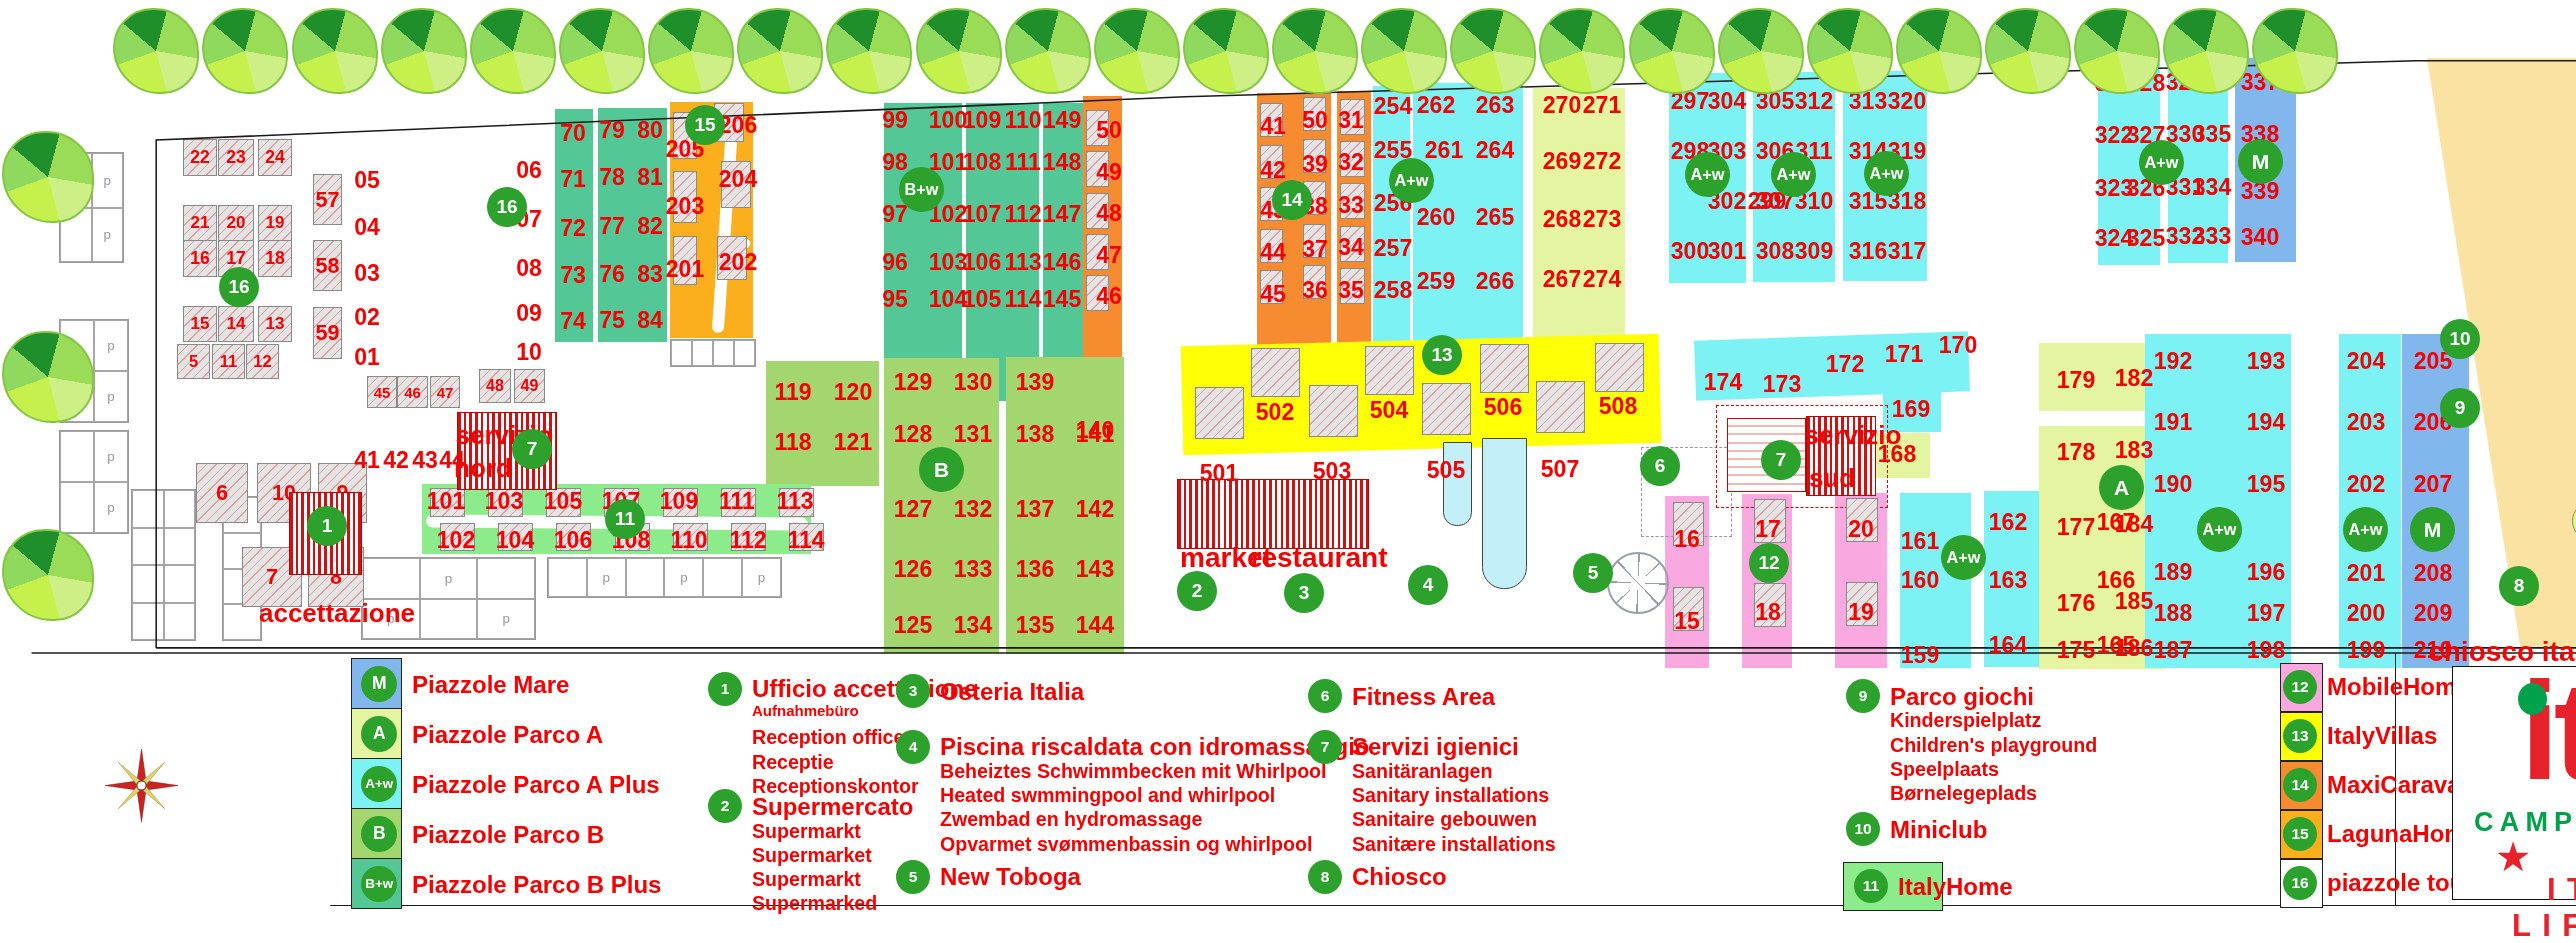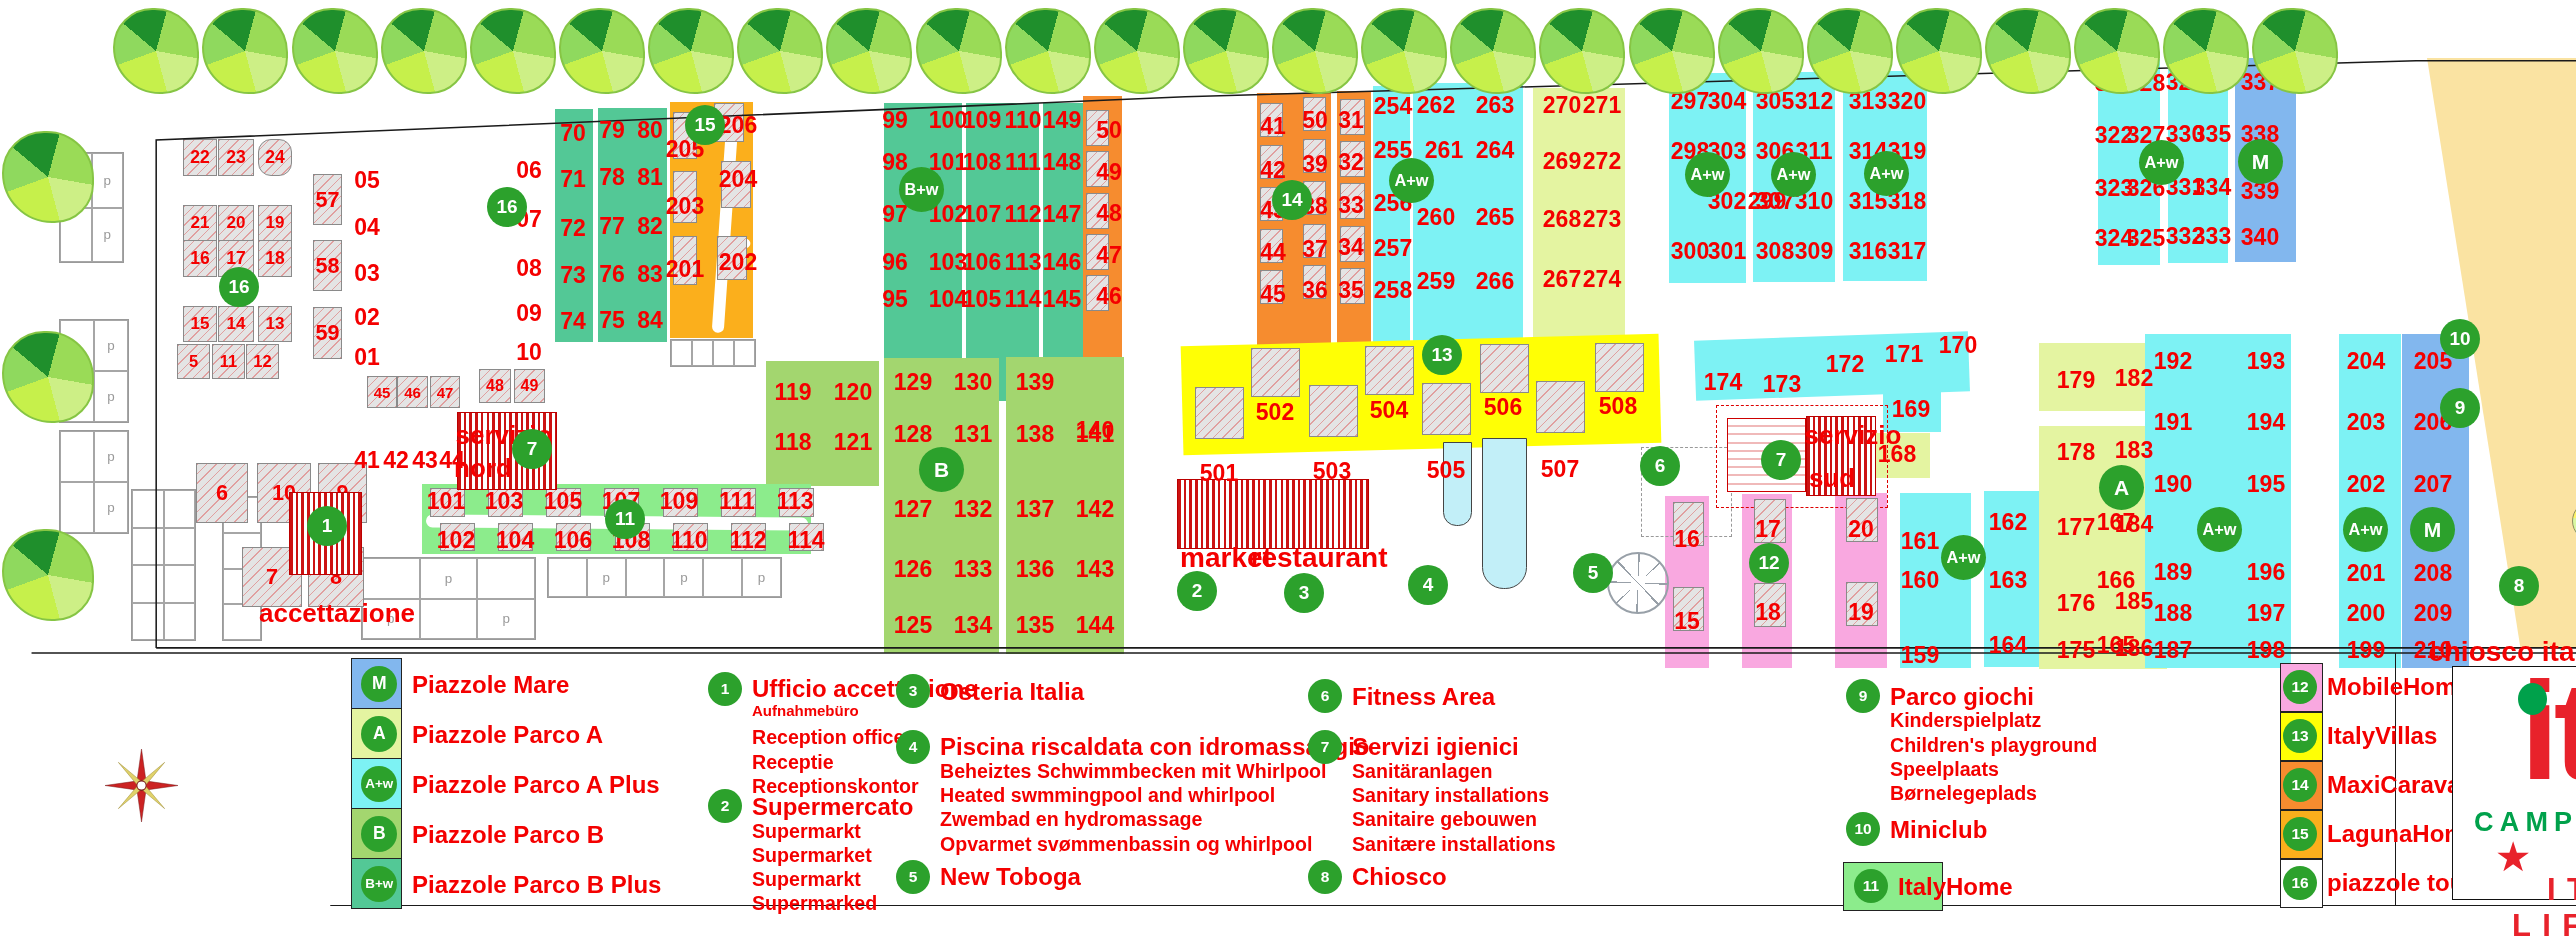--- a/index.html
+++ b/index.html
@@ -179,21 +179,21 @@
     <div class="zone" style="left: 1482px; top: 438px; width: 43px; height: 149px; background: rgb(194, 239, 248); border-radius: 0px 0px 21.6px 21.6px; border: 1px solid rgb(68, 68, 68);"></div>
     <div class="zone" style="left: 1641px; top: 447px; width: 89px; height: 88px; background: rgba(0, 0, 0, 0); border: 1.5px dashed rgb(153, 153, 153);"></div>
     <div class="zone" style="left: 1716px; top: 405px; width: 170px; height: 101px; background: rgba(0, 0, 0, 0); border: 1.5px dashed rgb(221, 0, 0);"></div>
     <div class="zone" style="left: 1727px; top: 418px; width: 77px; height: 72px; background: repeating-linear-gradient(rgb(255, 255, 255) 0px, rgb(255, 255, 255) 6.2px, rgb(240, 185, 185) 6.2px, rgb(240, 185, 185) 8.2px); border: 1px solid rgb(204, 0, 0);"></div>
     <div class="road" style="left: 426px; top: 516px; width: 382px; height: 13.4px; border-radius: 6.7px; transform: rotate(0.5deg);"></div>
     <div class="road" style="left: 719px; top: 123px; width: 12.4px; height: 210px; border-radius: 6.2px; transform: rotate(4deg);"></div>
     <div class="road" style="left: 720px; top: 242px; width: 31px; height: 10.3px; border-radius: 5.2px; transform: rotate(-20deg);"></div>
     <div class="wheel" style="left: 1607px; top: 552px; width: 58px; height: 58px;"></div>
     <div class="pbox" style="left: 183px; top: 139px; width: 32px; height: 35px; font-size: 17.5px;">22</div>
     <div class="pbox" style="left: 218px; top: 139px; width: 34px; height: 35px; font-size: 17.5px;">23</div>
-    <div class="pbox" style="left: 258px; top: 139px; width: 32px; height: 35px; font-size: 17.5px; border-radius: 13px;">24</div>
+    <div class="pbox" style="left: 258px; top: 139px; width: 32px; height: 35px; font-size: 17.5px;">24</div>
     <div class="pbox" style="left: 183px; top: 205px; width: 32px; height: 34px; font-size: 17px;">21</div>
     <div class="pbox" style="left: 218px; top: 205px; width: 34px; height: 34px; font-size: 17px;">20</div>
     <div class="pbox" style="left: 258px; top: 205px; width: 32px; height: 34px; font-size: 17px;">19</div>
     <div class="pbox" style="left: 183px; top: 240px; width: 32px; height: 35px; font-size: 17.5px;">16</div>
     <div class="pbox" style="left: 218px; top: 240px; width: 34px; height: 35px; font-size: 17.5px;">17</div>
     <div class="pbox" style="left: 258px; top: 240px; width: 32px; height: 35px; font-size: 17.5px;">18</div>
     <div class="pbox" style="left: 183px; top: 306px; width: 32px; height: 34px; font-size: 17px;">15</div>
     <div class="pbox" style="left: 218px; top: 306px; width: 34px; height: 34px; font-size: 17px;">14</div>
     <div class="pbox" style="left: 258px; top: 306px; width: 32px; height: 34px; font-size: 17px;">13</div>
     <div class="pbox" style="left: 177px; top: 344px; width: 31px; height: 33px; font-size: 16.5px;">5</div>

